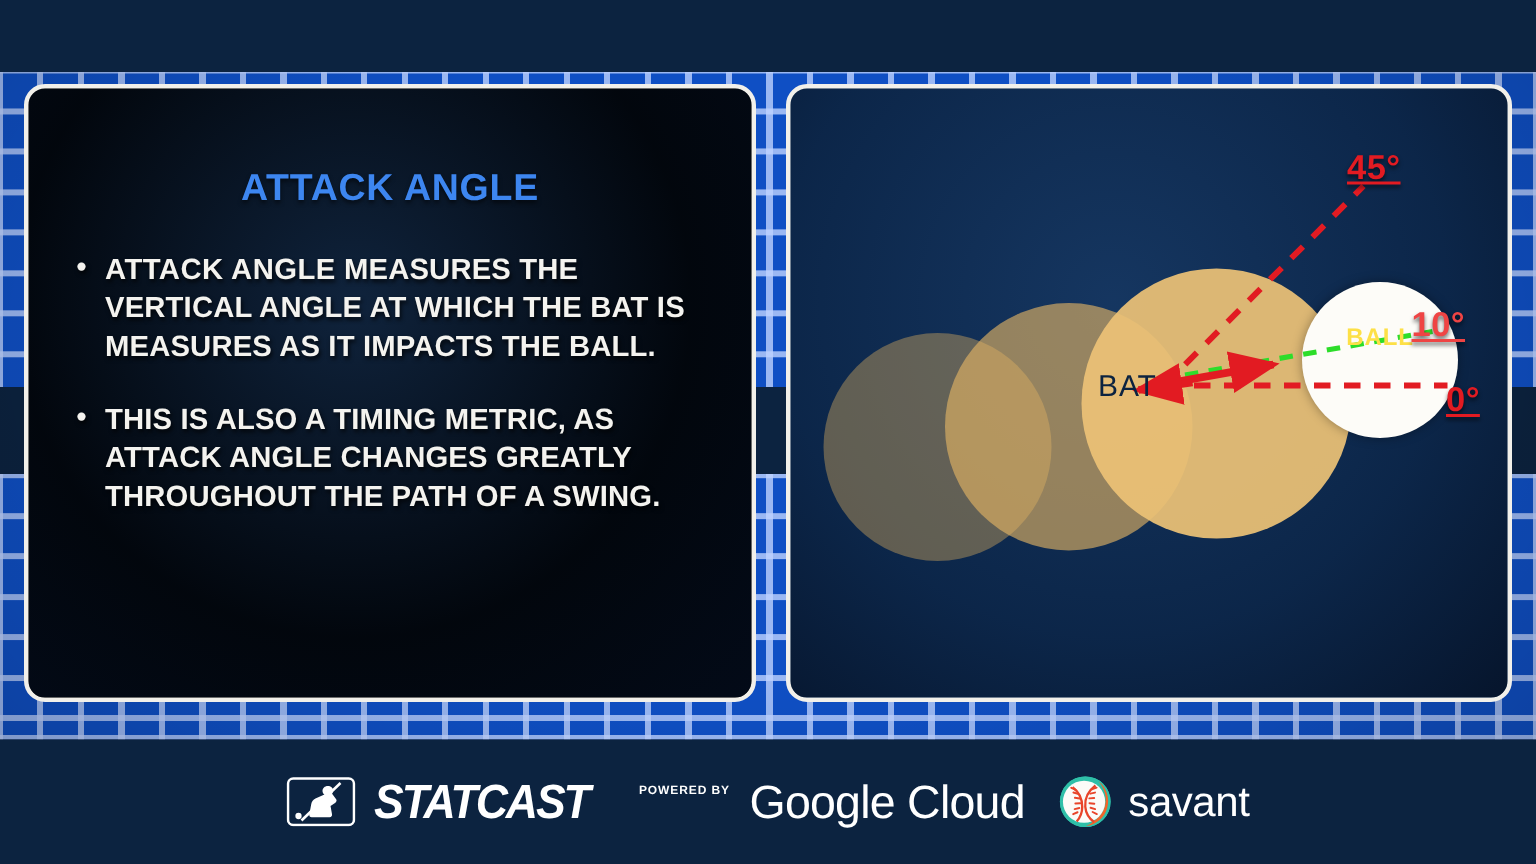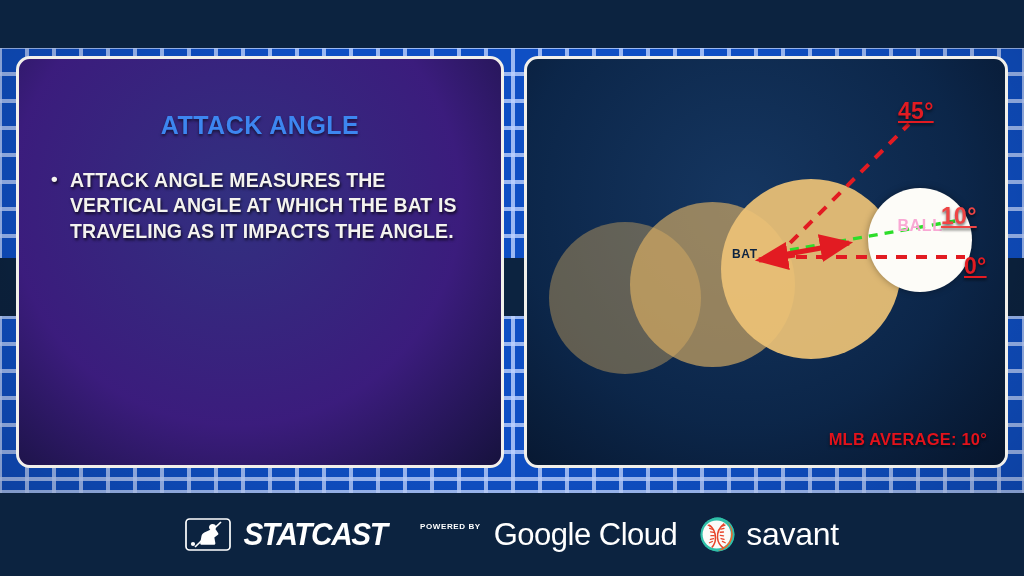--- a/index.html
+++ b/index.html
@@ -43,21 +43,21 @@
     position:absolute; inset:0; z-index:2; pointer-events:none;
     background:radial-gradient(ellipse at 50% 40%, rgba(0,0,0,0) 45%, rgba(0,0,0,.22) 100%);
   }
 
   
   .panel {
     position:absolute;
     z-index:4;
     border:3px solid #f2f0ea;
     border-radius:14px;
-    background:#4c1d95;
+    background:#000000;
     overflow:hidden;
   }
   .panel::after{
     content:""; position:absolute; inset:0;
     background:radial-gradient(ellipse at 45% 35%, rgba(28,64,110,.55) 0%, rgba(8,26,52,.25) 60%, rgba(4,14,32,.75) 100%);
     pointer-events:none;
   }
   #panel-left  { left:16px;  top:56px; width:488px; height:412px; }
   #panel-right { left:524px; top:56px; width:484px; height:412px;
                  background:#0d2a50; }
@@ -104,26 +104,26 @@
   #bat-c3 { left:194px; top:120px; width:180px; height:180px;
             background:rgba(236,194,118,.93); }
 
   #ball {
     position:absolute; left:341px; top:129px; width:104px; height:104px;
     border-radius:50%; background:#fdfcf8;
     box-shadow:0 0 7px rgba(0,0,0,.35);
   }
   #ball-label {
     position:absolute; left:341px; top:158px; width:104px;
-    text-align:center; color:#f9a8d4; font-size:16px; font-weight:bold;
+    text-align:center; color:#fde047; font-size:16px; font-weight:bold;
     letter-spacing:.6px;
   }
   #bat-label {
     position:absolute; left:205px; top:188px;
-    color:#0c2340; font-size:12px; font-weight:bold; letter-spacing:.6px;
+    color:#0c2340; font-size:20px; font-weight:normal; letter-spacing:.6px;
   }
 
   .angle-label {
     position:absolute; font-size:23px; font-weight:bold; letter-spacing:.3px;
     text-shadow:0 2px 3px rgba(0,0,0,.6);
     text-decoration:underline;
   }
   #lbl-45 { left:371px; top:39px;  color:#e21b22; }
   #lbl-10 { left:414px; top:144px; color:#ef4444; }
   #lbl-0  { left:437px; top:194px; color:#e21b22; }
@@ -151,21 +151,21 @@
   #powered-by {
     color:#ffffff; font-size:8px; font-weight:bold; letter-spacing:.6px;
     margin-left:28px; margin-bottom:17px;
   }
   #google-cloud {
     color:#ffffff; font-size:31px; font-weight:400; letter-spacing:-.5px;
     margin-left:13px;
   }
   #savant-ball { width:37px; height:37px; }
   #savant-word {
-    color:#ffffff; font-size:32px; font-weight:400; letter-spacing:-.3px;
+    color:#ffffff; font-size:28px; font-weight:400; letter-spacing:-.3px;
     margin-left:10px;
   }
 </style>
 </head>
 <body>
 
 <div id="stage">
 
   <div class="grid-band">
     <div class="grid-dark-stripe"></div>
@@ -173,21 +173,24 @@
   <div class="band-top"></div>
   <div class="band-bottom"></div>
 
   <div class="panel" id="panel-left">
     <div class="panel-inner">
 
       <div id="slide-title">ATTACK ANGLE</div>
 
       <ul class="bullet-list">
         <li class="bullet-item">
-          <span class="lead">ATTACK ANGLE</span><span> MEASURES THE VERTICAL ANGLE AT WHICH THE BAT IS TRAVELING AS IT IMPACTS THE ANGLE.</span>
+          <span class="lead">ATTACK ANGLE</span><span> MEASURES THE VERTICAL ANGLE AT WHICH THE BAT IS MEASURES AS IT IMPACTS THE BALL.</span>
+        </li>
+        <li class="bullet-item">
+          <span class="lead"></span><span>THIS IS ALSO A TIMING METRIC, AS ATTACK ANGLE CHANGES GREATLY THROUGHOUT THE PATH OF A SWING.</span>
         </li>
       </ul>
 
     </div>
   </div>
 
   <div class="panel" id="panel-right">
     <div id="diagram">
 
       <div class="bat-circle" id="bat-c1"></div>
@@ -217,21 +220,20 @@
         <line x1="268" y1="196" x2="232" y2="201" stroke="#e21b22" stroke-width="5.2" marker-end="url(#arrowRedBack)"></line>
       </svg>
 
       <div id="bat-label">BAT</div>
       <div id="ball-label">BALL</div>
 
       <div class="angle-label" id="lbl-45">45°</div>
       <div class="angle-label" id="lbl-10">10°</div>
       <div class="angle-label" id="lbl-0">0°</div>
 
-      <div id="mlb-average">MLB AVERAGE: 10°</div>
     </div>
   </div>
 
   <div class="vignette"></div>
 
   <div id="footer">
 
     <div class="logo-group">
 
       <svg id="mlb-mark" viewBox="0 0 92 66">

